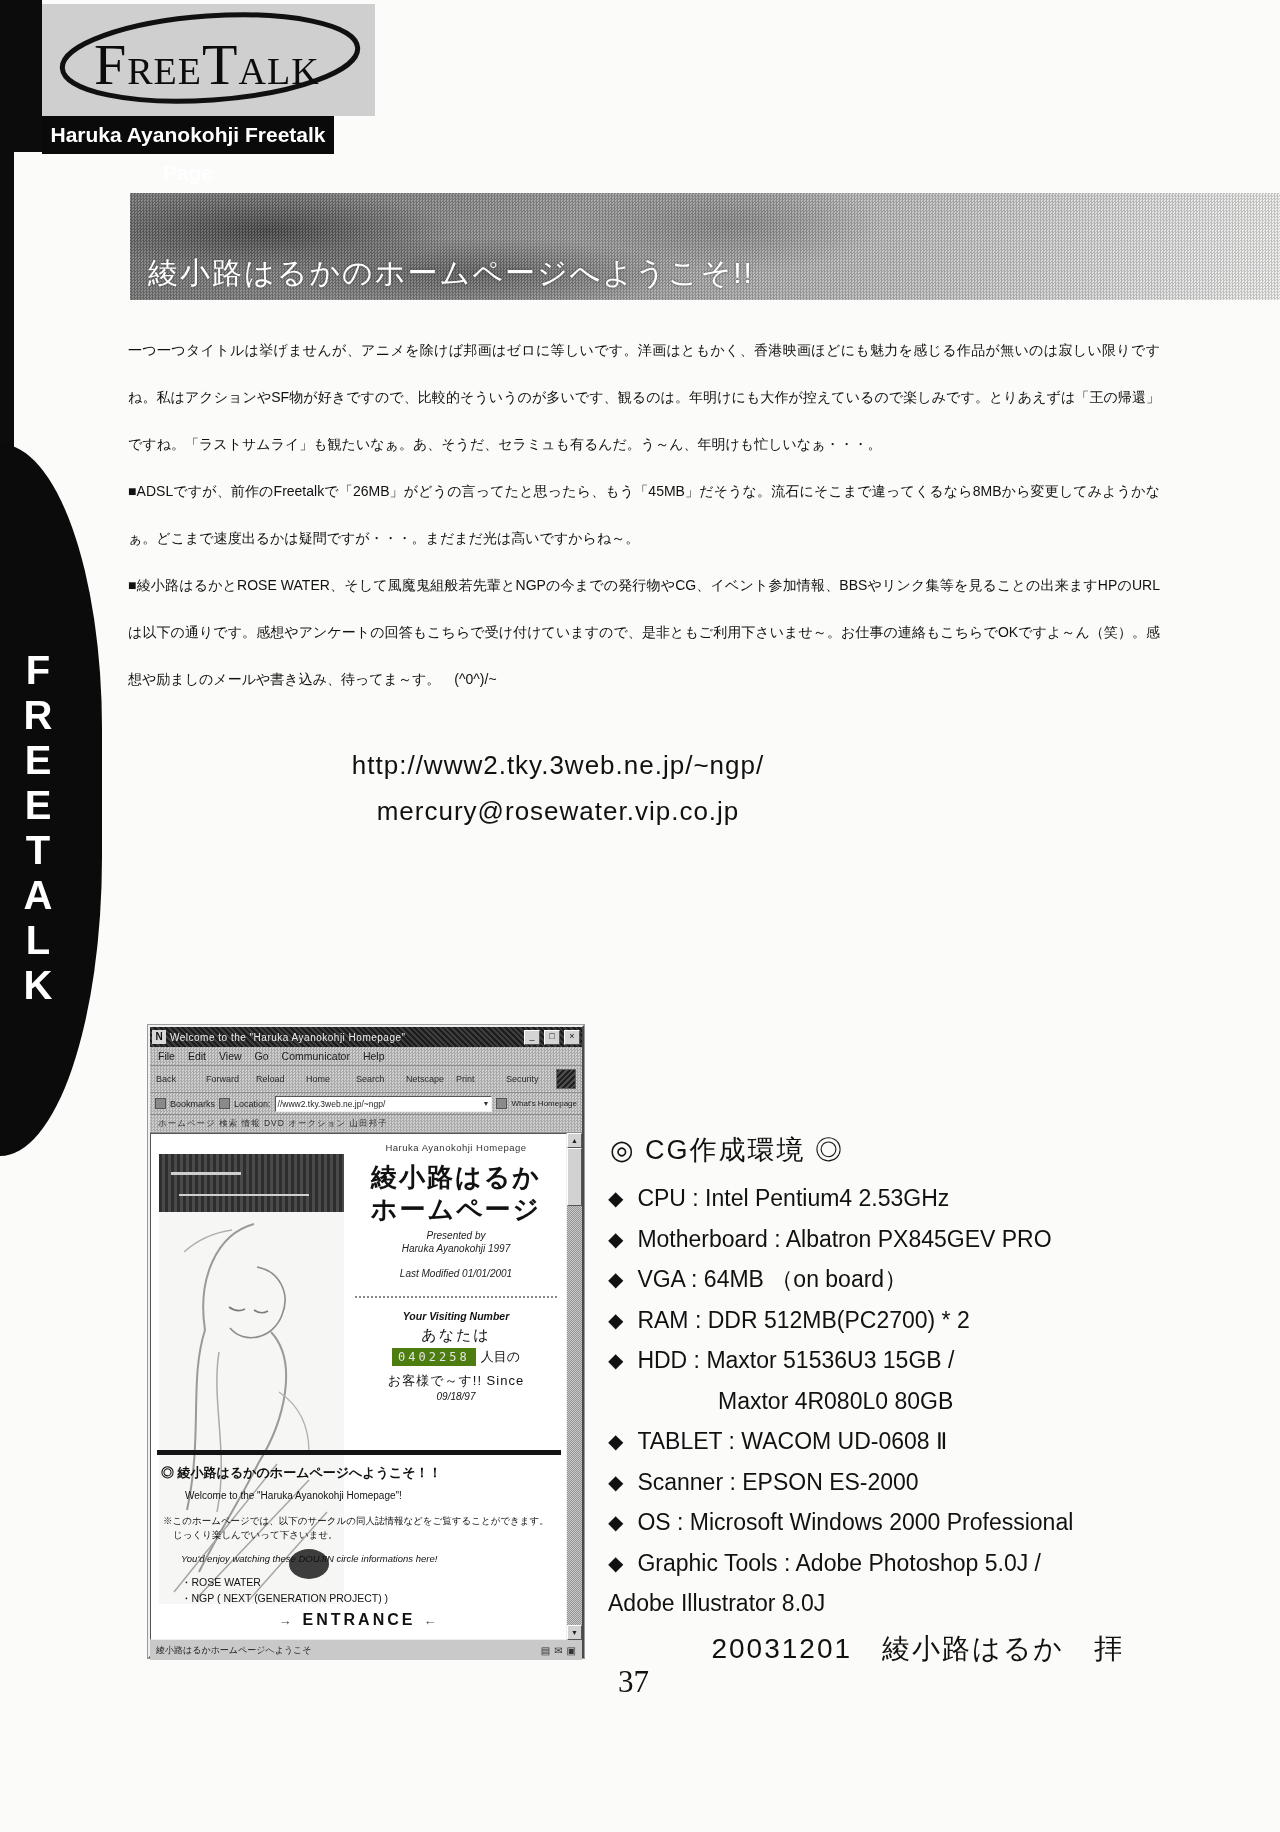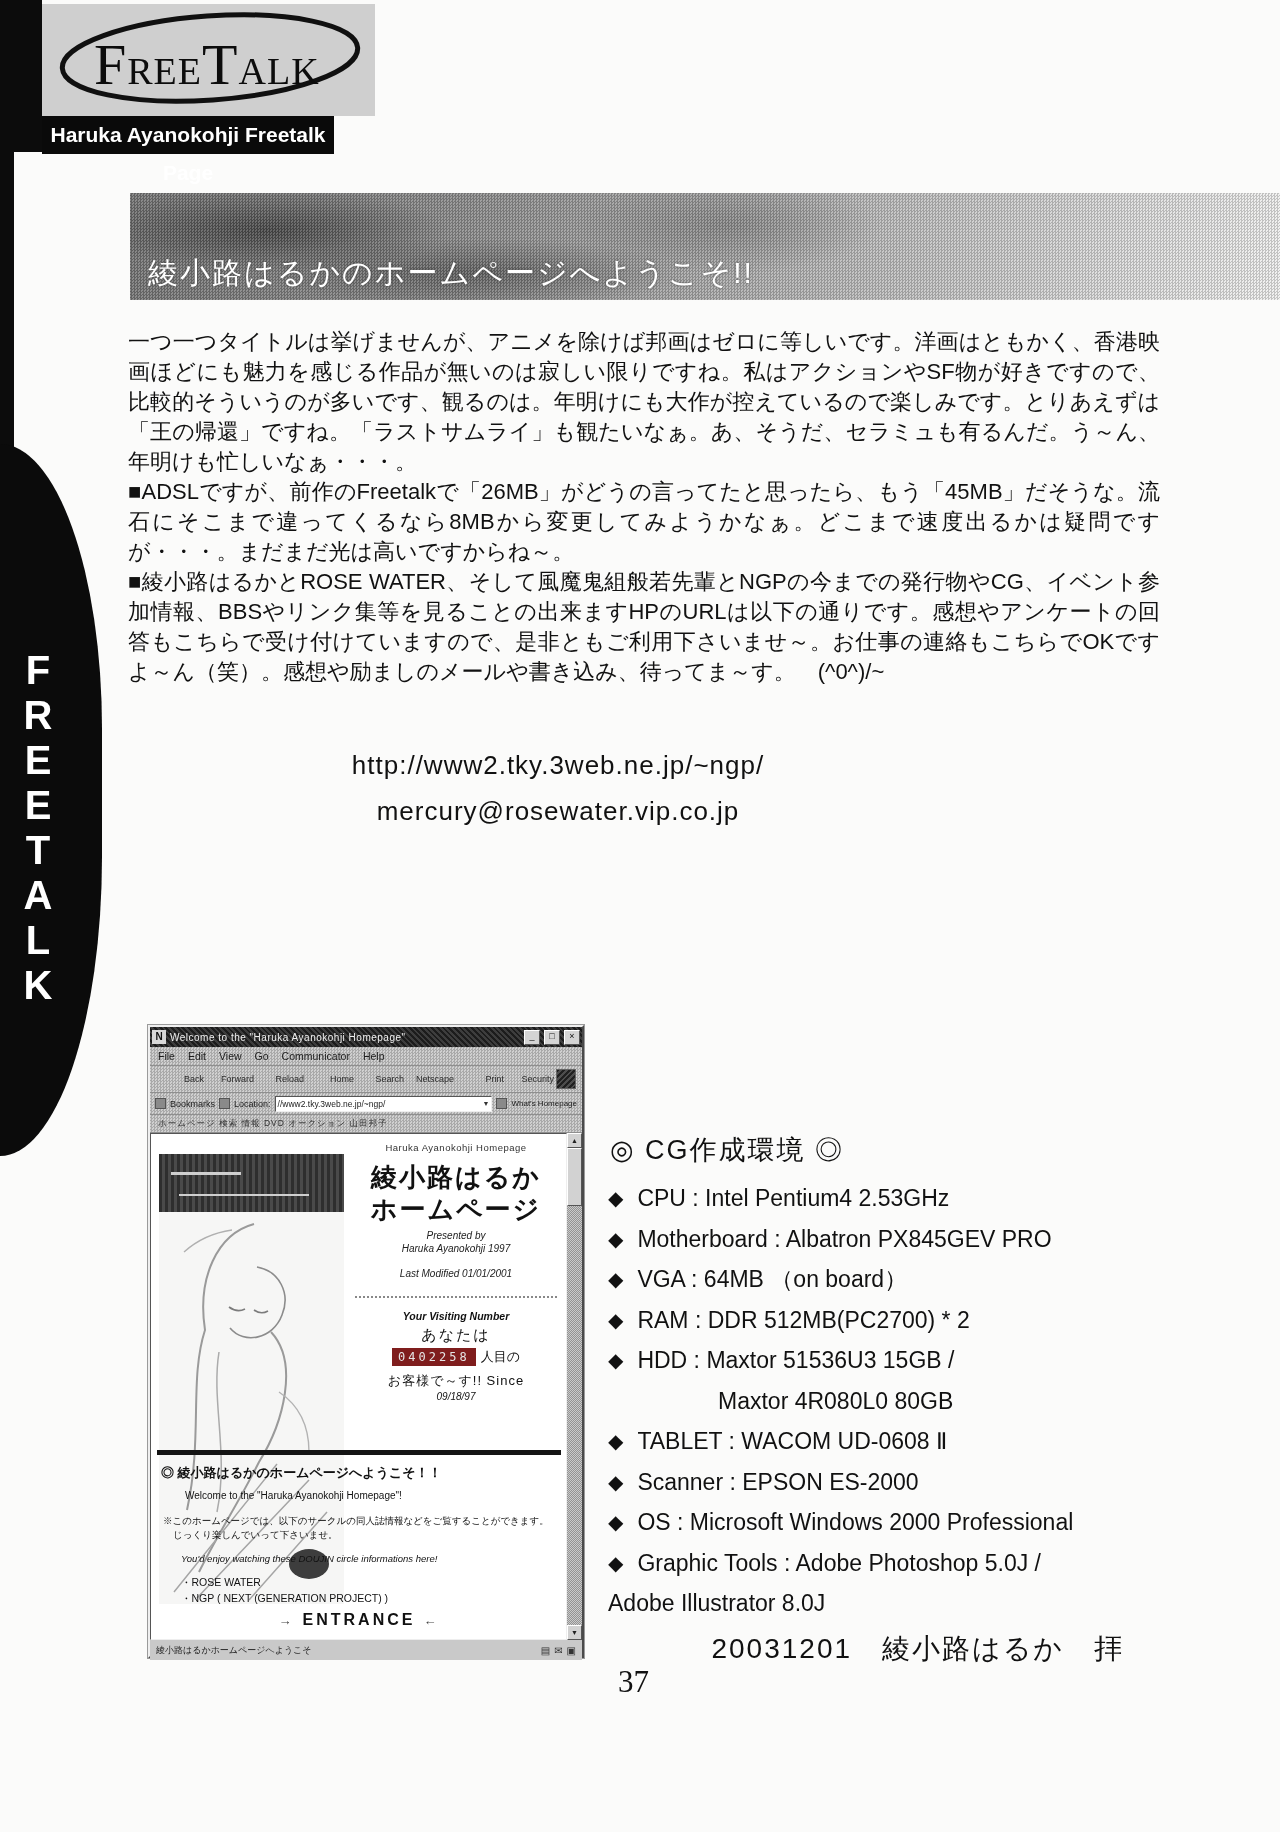--- a/index.html
+++ b/index.html
@@ -31,21 +31,21 @@
           background:
             repeating-conic-gradient(rgba(0,0,0,.18) 0% 25%, rgba(255,255,255,.14) 0% 50%) 0 0/3px 3px,
             radial-gradient(ellipse 260px 60px at 12% 35%, rgba(30,30,30,.55), rgba(30,30,30,0) 70%),
             radial-gradient(ellipse 300px 50px at 30% 75%, rgba(50,50,50,.45), rgba(50,50,50,0) 70%),
             radial-gradient(ellipse 220px 70px at 52% 30%, rgba(90,90,90,.4), rgba(90,90,90,0) 70%),
             linear-gradient(100deg,#777 0%,#8d8d8d 28%,#a8a8a8 48%,#c2c2c2 68%,#ddd 86%,#efefee 100%);}
   .banner-title{position:absolute;left:18px;bottom:6px;margin:0;color:#fff;font-size:30px;
                 font-weight:500;letter-spacing:2px;text-shadow:0 0 3px rgba(40,40,40,.6);}
 
   
-  .article{position:absolute;left:128px;top:327px;width:1032px;font-size:22px;line-height:30px;
+  .article{position:absolute;left:128px;top:327px;width:1032px;font-size:14px;line-height:47px;
            text-align:justify;}
   .article p{margin:0;}
 
   .links{position:absolute;left:128px;top:742px;width:860px;text-align:center;font-size:26px;
          letter-spacing:1px;}
   .links .link-line{line-height:46px;}
 
   
   .browser{position:absolute;left:148px;top:1025px;width:436px;height:633px;background:#c9c9c9;
            border:2px solid;border-color:#efefef #4a4a4a #4a4a4a #efefef;box-sizing:border-box;
@@ -54,21 +54,21 @@
             background:repeating-linear-gradient(45deg,#1c1c1c 0 2px,#3d3d3d 2px 4px);}
   .titlebar .app-icon{width:14px;height:14px;background:#d8d8d8;color:#111;font-size:10px;
             font-weight:bold;text-align:center;line-height:14px;}
   .titlebar .title-text{flex:1;font-size:10px;white-space:nowrap;overflow:hidden;letter-spacing:.5px;}
   .winbtn{width:14px;height:13px;background:#d4d4d4;border:1px solid;border-color:#fff #555 #555 #fff;
           font-size:9px;line-height:11px;text-align:center;color:#111;}
   .menubar{height:18px;display:flex;align-items:center;gap:13px;padding:0 8px;font-size:10.5px;
            color:#1d1d1d;border-bottom:1px solid #8f8f8f;text-align:right;}
   .toolbar{height:26px;display:flex;align-items:center;gap:2px;padding:0 6px;
            border-bottom:1px solid #8f8f8f;}
-  .toolbtn{flex:1;text-align:right;font-size:9px;color:#2c2c2c;}
+  .toolbtn{flex:1;text-align:left;font-size:9px;color:#2c2c2c;}
   .throbber{width:18px;height:18px;background:repeating-linear-gradient(135deg,#202020 0 2px,#4d4d4d 2px 4px);
             border:1px solid #666;}
   .locbar{height:21px;display:flex;align-items:center;gap:4px;padding:0 5px;font-size:9px;
           color:#222;border-bottom:1px solid #8f8f8f;}
   .mini-ico{width:9px;height:9px;background:#8a8a8a;border:1px solid #555;}
   .locfield{flex:1;display:flex;align-items:center;background:#fff;border:1px solid;
             border-color:#555 #eee #eee #555;height:14px;font-size:8.5px;padding:0 2px;color:#222;
             white-space:nowrap;overflow:hidden;}
   .locfield .drop{margin-left:auto;font-size:7px;color:#333;}
   .whats{font-size:8px;color:#222;white-space:nowrap;}
@@ -98,21 +98,21 @@
   .site-small{top:8px;font-size:9.5px;color:#333;letter-spacing:.5px;}
   .home-h1{top:26px;font-size:26px;font-weight:bold;letter-spacing:2px;}
   .home-h2{top:58px;font-size:26px;font-weight:bold;letter-spacing:2px;}
   .presented{top:96px;font-size:10px;font-style:italic;color:#222;}
   .author{top:109px;font-size:10px;font-style:italic;color:#222;}
   .lastmod{top:134px;font-size:10px;font-style:italic;color:#222;}
   .dot-hr{left:204px;top:162px;width:202px;border:none;border-top:2px dotted #888;}
   .visiting{top:176px;font-size:10.5px;font-style:italic;font-weight:bold;}
   .anata{top:192px;font-size:15px;letter-spacing:2px;}
   .counter-row{top:214px;left:196px;width:218px;display:flex;justify-content:center;gap:5px;align-items:center;}
-  .counter-box{background:#7f1d1d;color:#e5e5e5;font-family:"DejaVu Sans Mono",monospace;
+  .counter-box{background:#4d7c0f;color:#e5e5e5;font-family:"DejaVu Sans Mono",monospace;
                font-size:12px;letter-spacing:3px;padding:2px 6px;}
   .hitono{font-size:13px;}
   .okyaku{top:238px;font-size:13px;letter-spacing:1px;}
   .since{top:257px;font-size:10px;font-style:italic;}
   .thick-hr{left:6px;top:316px;width:404px;height:5px;background:#141414;}
   .welcome-jp{left:10px;top:330px;font-size:13px;font-weight:bold;}
   .welcome-en{left:34px;top:356px;font-size:10px;}
   .desc1{left:12px;top:381px;font-size:9.5px;}
   .desc2{left:22px;top:395px;font-size:9.5px;}
   .desc-en{left:30px;top:419px;font-size:9.5px;font-style:italic;}

